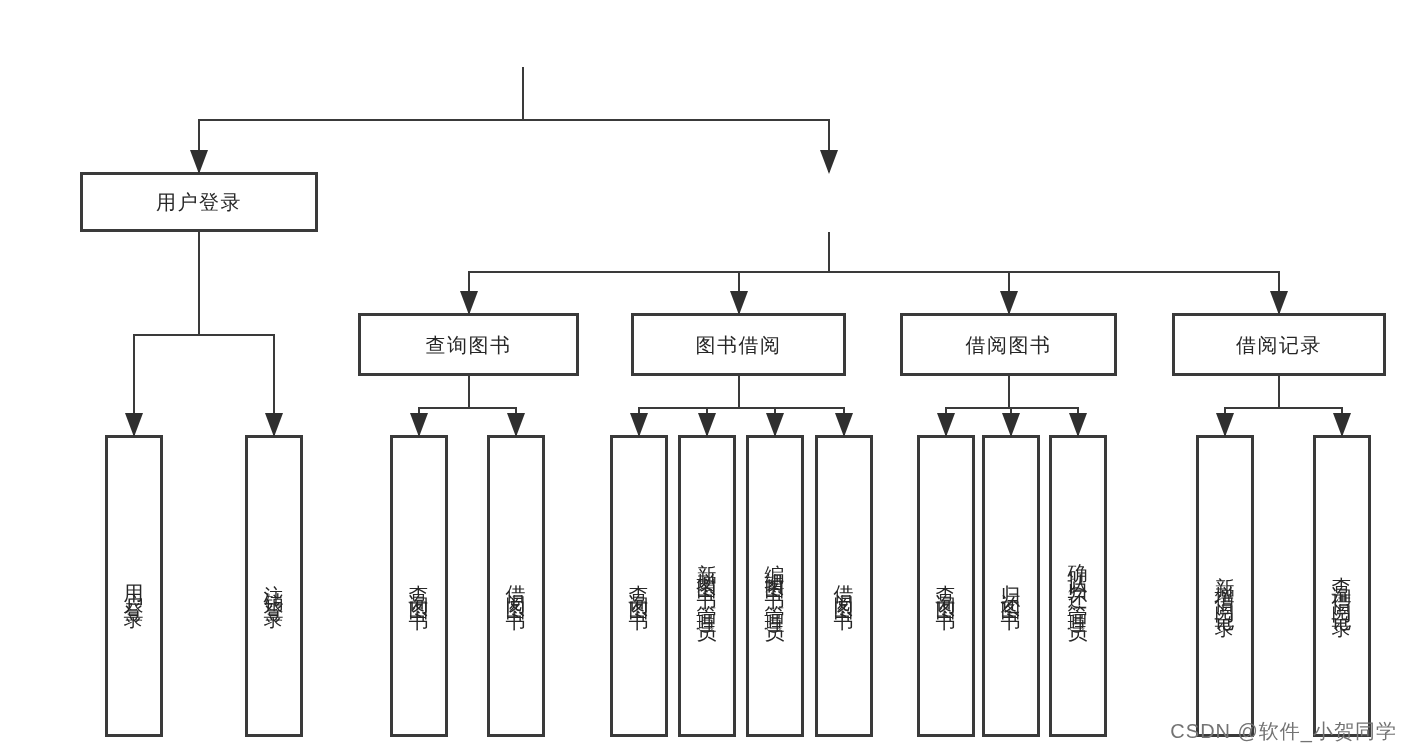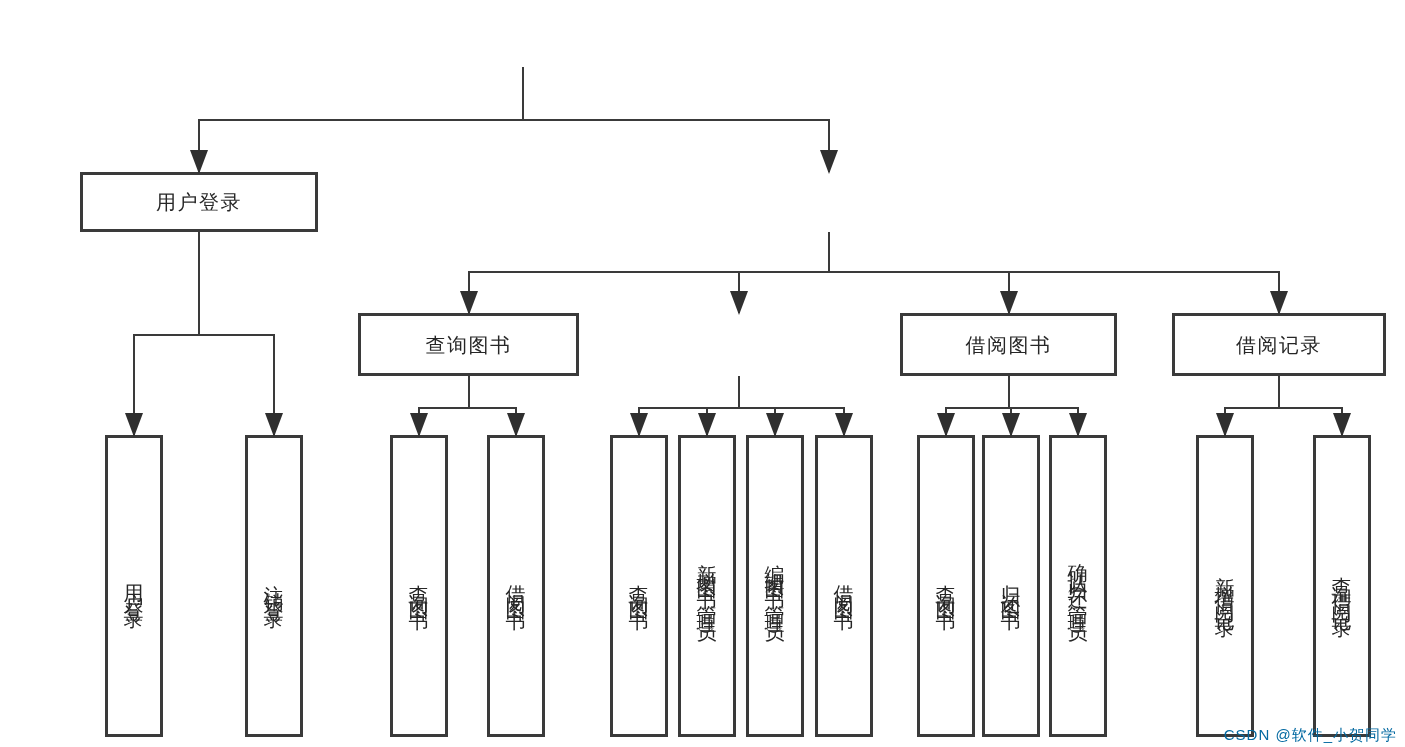--- a/index.html
+++ b/index.html
@@ -36,22 +36,22 @@
     position: absolute;
     width: 0; height: 0;
     border-left: 9px solid transparent;
     border-right: 9px solid transparent;
     border-top: 24px solid #2f2f2f;
     z-index: 3;
   }
   .watermark {
     position: absolute;
     right: 8px; bottom: 2px;
-    font-size: 15px;
-    color: #0369a1;
+    font-size: 20px;
+    color: #737373;
     letter-spacing: 1px;
     z-index: 5;
     white-space: nowrap;
   }
 </style>
 </head>
 <body>
 
 <div id="canvas">
     <div class="line" style="left: 522px; top: 67px; width: 2px; height: 53px;"></div>
@@ -105,20 +105,23 @@
     <div class="line" style="left: 1224px; top: 408px; width: 2px; height: 27px;"></div>
     <div class="arrow" style="left: 1216px; top: 413px;"></div>
     <div class="line" style="left: 1341px; top: 408px; width: 2px; height: 27px;"></div>
     <div class="arrow" style="left: 1333px; top: 413px;"></div>
     <div class="node h" style="left: 80px; top: 172px; width: 238px; height: 60px;">
       <span>用户登录</span>
     </div>
     <div class="node h" style="left: 358px; top: 313px; width: 221px; height: 63px;">
       <span>查询图书</span>
     </div>
+    <div class="node h" style="left: 631px; top: 313px; width: 215px; height: 63px;">
+      <span>图书借阅</span>
+    </div>
     <div class="node h" style="left: 900px; top: 313px; width: 217px; height: 63px;">
       <span>借阅图书</span>
     </div>
     <div class="node h" style="left: 1172px; top: 313px; width: 214px; height: 63px;">
       <span>借阅记录</span>
     </div>
     <div class="node v" style="left: 105px; top: 435px; width: 58px; height: 302px;">
       <span>用户登录</span>
     </div>
     <div class="node v" style="left: 245px; top: 435px; width: 58px; height: 302px;">

